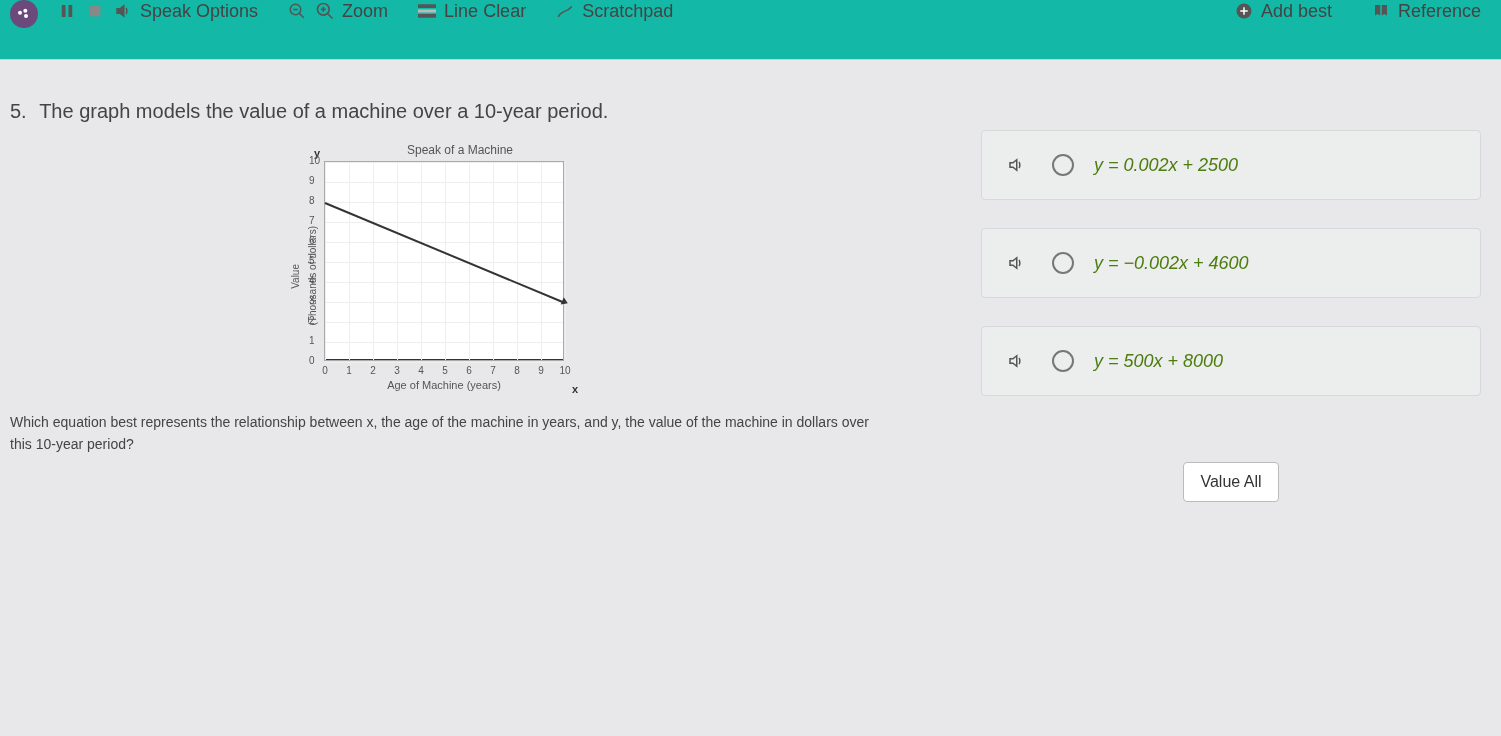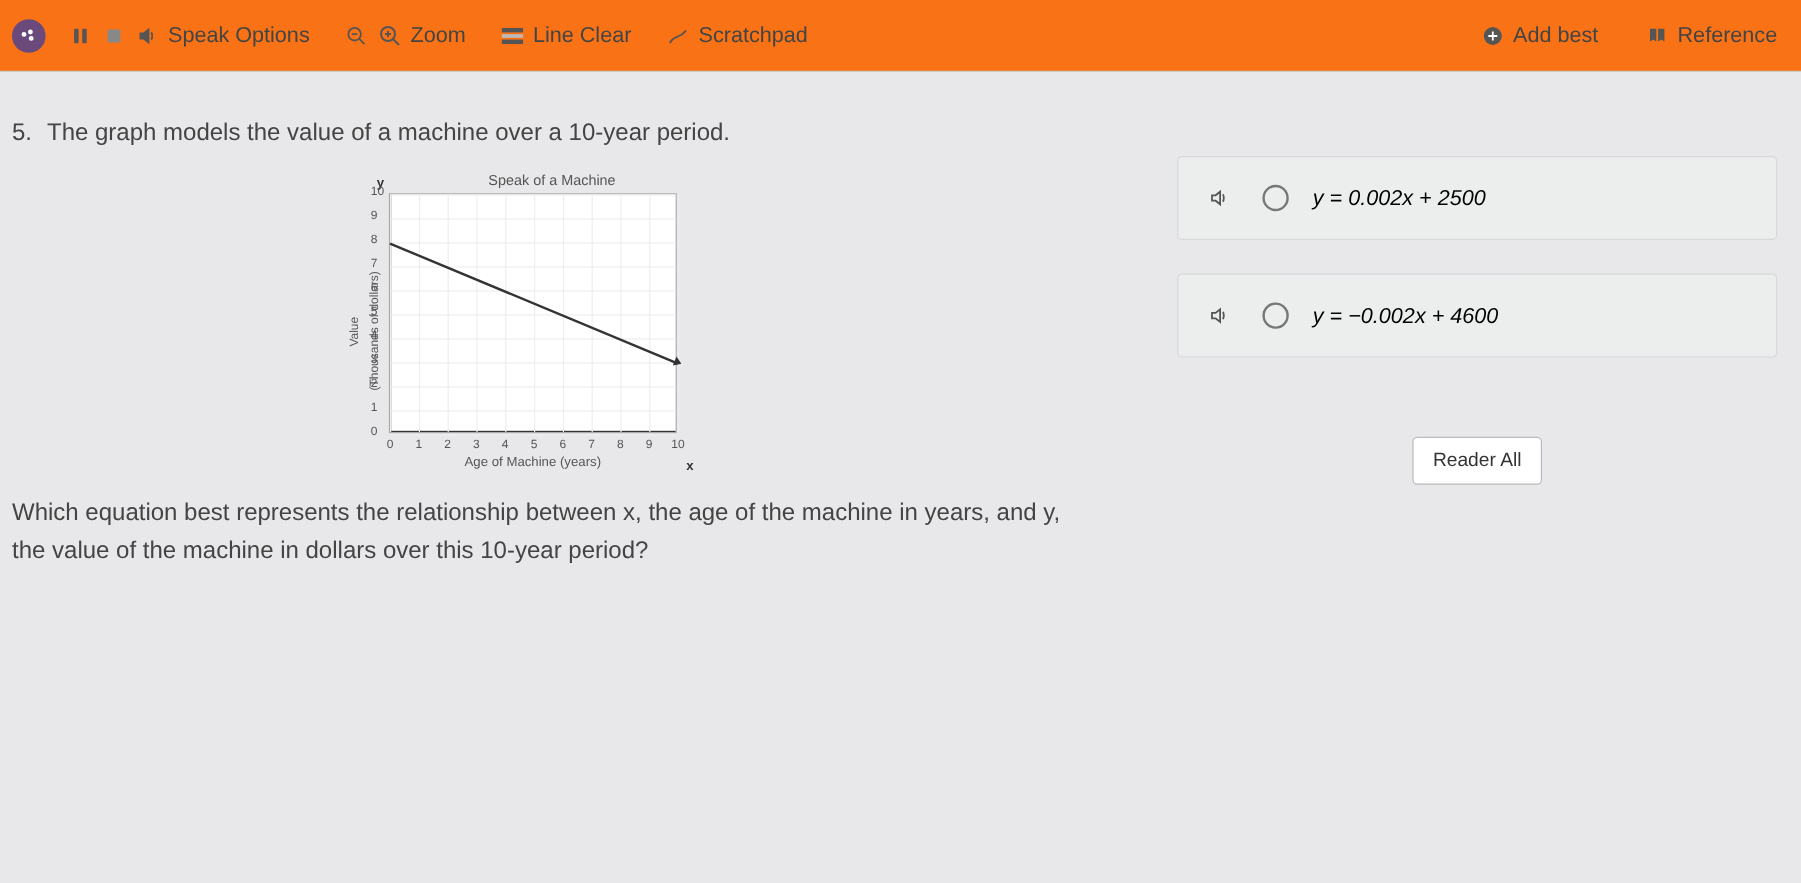--- a/index.html
+++ b/index.html
@@ -6,23 +6,23 @@
   body {
     font-family: Arial, Helvetica, sans-serif;
     background: #e8e8ea;
     color: #333;
     width: 1501px;
     height: 736px;
     overflow: hidden;
   }
   .toolbar {
     display: flex;
-    align-items: center;
+    align-items: flex-start;
     height: 60px;
-    background: #f97316;
+    background: #14b8a6;
     border-bottom: 1px solid #ccc;
     padding: 0 10px;
     gap: 8px;
   }
   .toolbar-group {
     display: flex;
     align-items: center;
     gap: 6px;
     padding: 0 10px;
   }
@@ -64,40 +64,40 @@
     position:relative;
   }
   .grid-v,.grid-h{position:absolute;background:#eee;}
   .tickx{position:absolute;bottom:-16px;font-size:10px;color:#555;transform:translateX(-50%);}
   .ticky{position:absolute;left:-16px;font-size:10px;color:#555;transform:translateY(50%);}
   .axis-x{position:absolute;left:0;right:0;bottom:0;height:1px;background:#333;}
   .axis-y{position:absolute;top:0;bottom:0;left:0;width:1px;background:#333;}
   .dataline{position:absolute;height:2px;background:#333;transform-origin:left center;}
   .arrow{position:absolute;width:0;height:0;border-left:6px solid #333;border-top:4px solid transparent;border-bottom:4px solid transparent;}
   .xlabel{font-size:11px;color:#555;text-align:center;margin-top:18px;}
-  .sub-q { font-size:20px; color:#444; line-height:1.6; margin-top:10px;}
+  .sub-q { font-size:14px; color:#444; line-height:1.6; margin-top:10px;}
   .answers {
     width: 500px;
     display:flex; flex-direction:column; gap:28px;
     padding-top: 30px;
   }
   .ans-row {
     display:flex; align-items:center; gap:20px;
     background:#eceded;
     border:1px solid #d6d8da;
     border-radius:4px;
     padding:22px 18px;
   }
   .speak-btn {
     width:32px;height:24px;display:flex;align-items:center;justify-content:center;color:#555;cursor:pointer;
   }
   .radio {
     width:22px;height:22px;border:2px solid #777;border-radius:50%;flex:0 0 auto;cursor:pointer;
   }
-  .ans-text { font-size:18px; color:#000000; font-style: italic;}
+  .ans-text { font-size:18px; color:#4d7c0f; font-style: italic;}
   .clear-btn {
     margin: 28px 0 0 0;
     align-self:flex-start;
     background:#fff;border:1px solid #bbb;border-radius:4px;
     padding:10px 16px;font-size:16px;color:#333;cursor:pointer;
   }
   .bottom-row{ display:flex; justify-content:center; margin-top:10px;}
 </style>
 </head>
 <body>
@@ -275,18 +275,28 @@
     <div class="ans-row">
       <span class="speak-btn">
         <svg width="22" height="18" viewBox="0 0 24 24" fill="none" stroke="#555" stroke-width="2">
             <path d="M4 9h4l5-4v14l-5-4H4z" fill="none"></path>
             <path d="M16 8c1.5 1.5 1.5 6.5 0 8"></path>
           </svg>
       </span>
       <span class="radio"></span>
       <span class="ans-text">y = −0.002x + 4600</span>
     </div>
+    <div class="ans-row">
+      <span class="speak-btn">
+        <svg width="22" height="18" viewBox="0 0 24 24" fill="none" stroke="#555" stroke-width="2">
+            <path d="M4 9h4l5-4v14l-5-4H4z" fill="none"></path>
+            <path d="M16 8c1.5 1.5 1.5 6.5 0 8"></path>
+          </svg>
+      </span>
+      <span class="radio"></span>
+      <span class="ans-text">y = 500x + 8000</span>
+    </div>
 
     <div class="bottom-row">
-      <button class="clear-btn">Reader All</button>
+      <button class="clear-btn">Value All</button>
     </div>
   </div>
 </div>
 
 </body></html>

